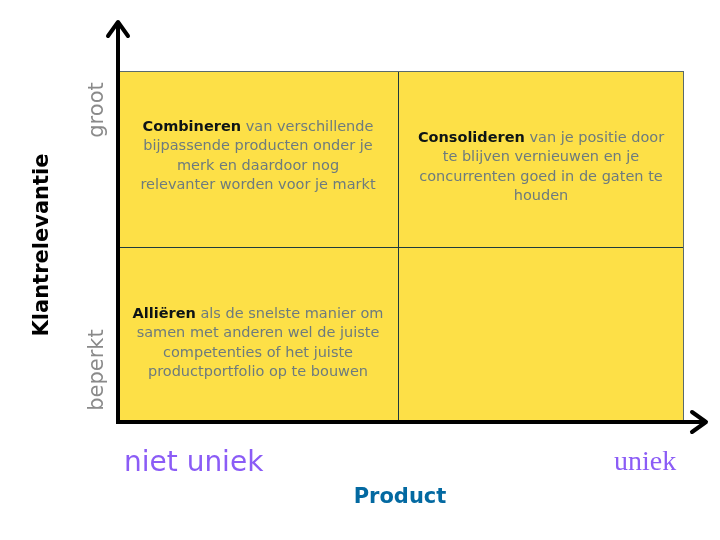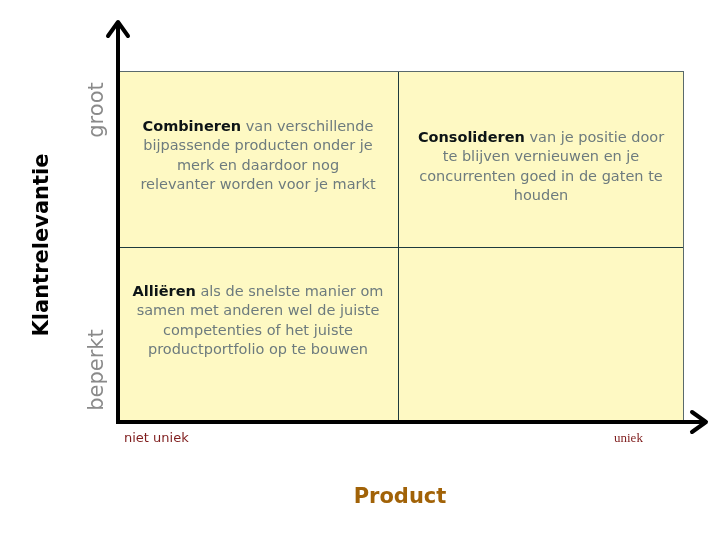--- a/index.html
+++ b/index.html
@@ -4,55 +4,55 @@
   <style>
     html, body { margin: 0; padding: 0; }
     body {
       width: 720px; height: 540px; background: #ffffff;
       position: relative; overflow: hidden;
       font-family: "DejaVu Sans", sans-serif;
     }
     .grid {
       position: absolute; left: 118px; top: 71px;
       width: 566px; height: 350px;
-      background: #fef9c3;
+      background: #fde047;
       border-top: 1px solid #5a6a6c;
       border-right: 1px solid #5a6a6c;
       box-sizing: border-box;
     }
     .vline { position: absolute; left: 280px; top: 0; width: 1px; height: 100%; background: #1e3a3e; }
     .hline { position: absolute; left: 0; top: 175px; width: 100%; height: 1px; background: #1e3a3e; }
     .cell {
       position: absolute; display: flex; align-items: center; justify-content: center;
       text-align: center; box-sizing: border-box; padding: 0 8px;
       font-size: 14.5px; line-height: 19.5px; color: #6d7b7e;
     }
     .cell .kw { color: #0d1416; font-weight: bold; }
     .c-tl { left: 0; top: 0; width: 280px; height: 175px; padding-bottom: 8px; }
     .c-tr { left: 281px; top: 0; width: 284px; height: 175px; padding-bottom: 30px; margin-top: 22px; }
-    .c-bl { left: 0; top: 166px; width: 280px; height: 173px; padding-bottom: 8px; }
+    .c-bl { left: 0; top: 188px; width: 280px; height: 173px; padding-bottom: 8px; }
     .c-br { left: 281px; top: 176px; width: 284px; height: 173px; padding-bottom: 12px; }
     .axis-svg { position: absolute; left: 0; top: 0; }
     .ylabel {
       position: absolute; left: 41px; top: 245px;
       transform: translate(-50%, -50%) rotate(-90deg);
       font-size: 21px; font-weight: bold; color: #000; white-space: nowrap;
     }
     .ytick {
       position: absolute; transform: translate(-50%, -50%) rotate(-90deg);
       font-size: 21px; color: #8a8a8a; white-space: nowrap;
     }
     .ytick-top { left: 96px; top: 110px; }
     .ytick-bot { left: 96px; top: 370px; }
-    .xtick { position: absolute; top: 430px; font-size: 13px; color: #7f1d1d; white-space: nowrap; }
+    .xtick { position: absolute; top: 445px; font-size: 28px; color: #8b5cf6; white-space: nowrap; }
     .xtick-left { left: 124px; }
     .xtick-right { left: 614px; font-family: Liberation Serif, serif; }
     .xlabel {
       position: absolute; left: 400px; top: 484px; transform: translateX(-50%);
-      font-size: 21px; font-weight: bold; color: #a16207; white-space: nowrap;
+      font-size: 21px; font-weight: bold; color: #0369a1; white-space: nowrap;
     }
   </style>
 </head>
 <body>
 
 <div class="grid">
   <div class="vline"></div>
   <div class="hline"></div>
 
   <div class="cell c-tl">

